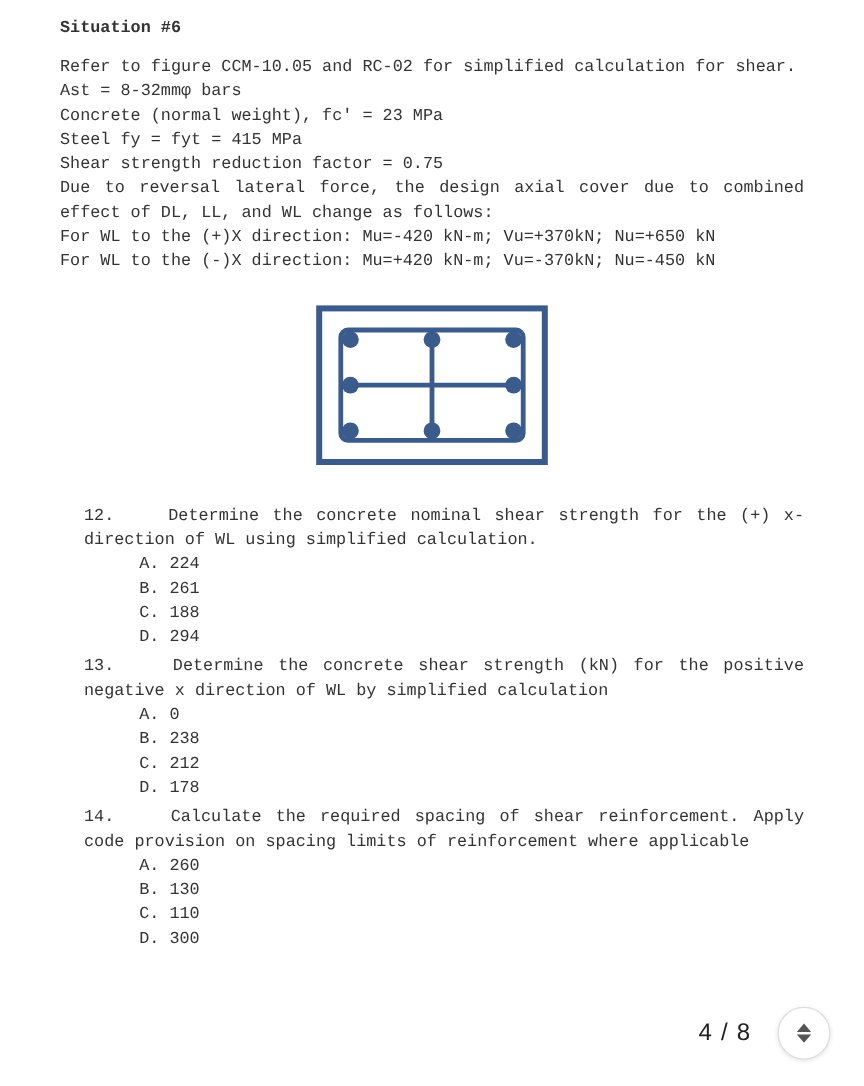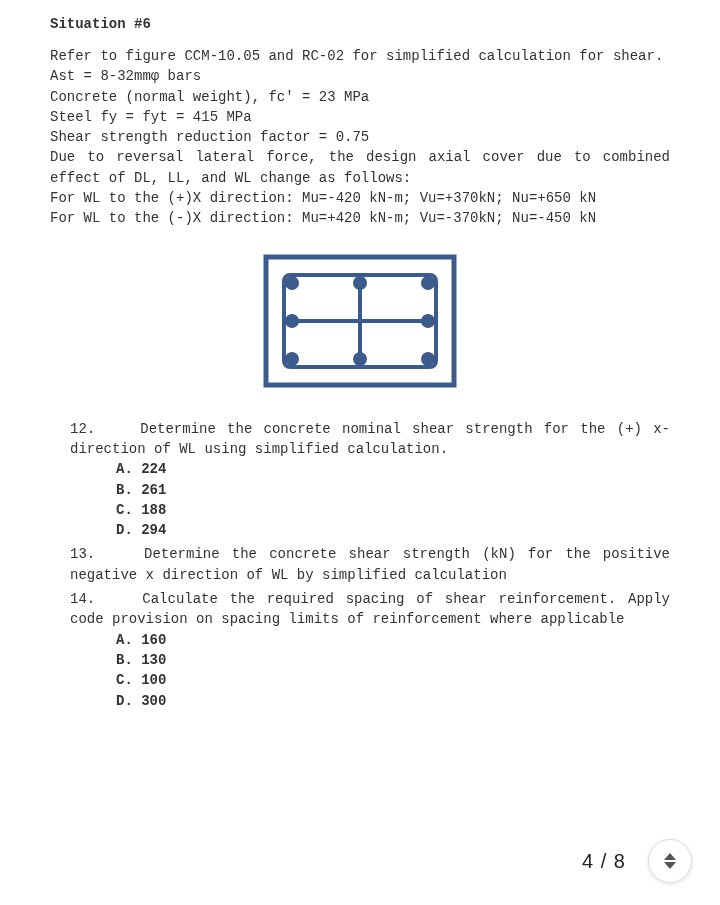--- a/index.html
+++ b/index.html
@@ -41,21 +41,20 @@
   }
   .qtext {
     display:inline;
   }
   .qblock {
     margin-bottom: 4px;
     text-align: justify;
   }
   .opts {
     padding-left: 46px;
-    font-weight: bold;
   }
   .page-controls {
     position: absolute;
     bottom: 22px;
     right: 28px;
     display: flex;
     align-items: center;
     gap: 22px;
     font-family: Arial, Helvetica, sans-serif;
     font-size: 20px;
@@ -128,29 +127,35 @@
         <div>A. 224</div>
         <div>B. 261</div>
         <div>C. 188</div>
         <div>D. 294</div>
       </div>
     </div>
 
     <div class="qblock">
       <span class="qnum">13.</span>&nbsp;&nbsp;&nbsp;
       <span class="qtext">Determine the concrete shear strength (kN) for the positive negative x direction of WL by simplified calculation</span>
+      <div class="opts">
+        <div>A. 0</div>
+        <div>B. 238</div>
+        <div>C. 212</div>
+        <div>D. 178</div>
+      </div>
     </div>
 
     <div class="qblock">
       <span class="qnum">14.</span>&nbsp;&nbsp;&nbsp;
       <span class="qtext">Calculate the required spacing of shear reinforcement. Apply code provision on spacing limits of reinforcement where applicable</span>
       <div class="opts">
-        <div>A. 160</div>
+        <div>A. 260</div>
         <div>B. 130</div>
-        <div>C. 100</div>
+        <div>C. 110</div>
         <div>D. 300</div>
       </div>
     </div>
 
   </div>
 
 </div>
 
 <div class="page-controls">
   <span class="page-counter">4 / 8</span>

